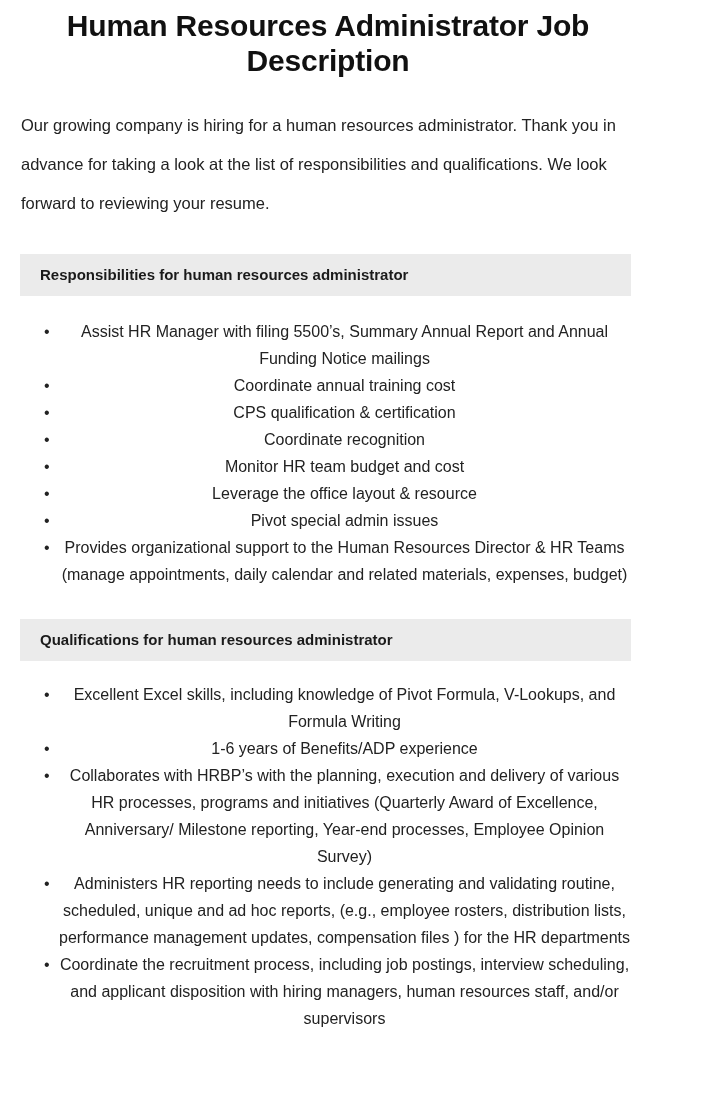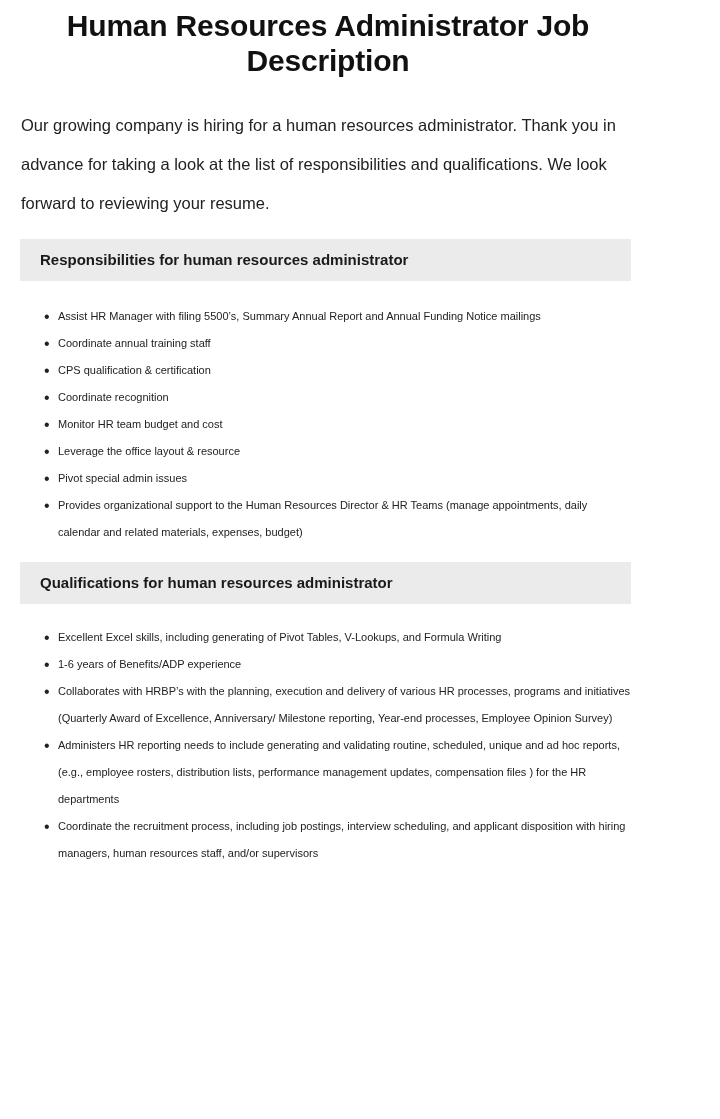--- a/index.html
+++ b/index.html
@@ -42,42 +42,43 @@
     line-height: 39px;
     color: #222222;
     font-weight: 400;
   }
 
   
   .section {
     margin: 0;
   }
   .section-header {
-    margin: 16px 25px 0 20px;
+    margin: 31px 25px 0 20px;
     background: #ebebeb;
     padding: 11px 0 12px 20px;
     font-size: 15px;
     line-height: 19px;
     font-weight: bold;
     color: #1a1a1a;
   }
 
   
   ul.bullets {
     margin: 0;
     padding: 22px 25px 0 58px;
     list-style: none;
   }
   ul.bullets li {
     position: relative;
-    font-size: 11px;
+    font-size: 16px;
     line-height: 27px;
     color: #222222;
     margin: 0 0 0 0;
     padding: 0 0 0 0;
+    text-align: center;
   }
   ul.bullets li::before {
     content: "\2022";
     position: absolute;
     left: -14px;
     top: 0;
     font-size: 16px;
     line-height: 27px;
     color: #222222;
   }
@@ -93,34 +94,34 @@
 <div class="page">
 
   <h1 class="job-title">Human Resources Administrator Job Description</h1>
 
   <p class="intro">Our growing company is hiring for a human resources administrator. Thank you in advance for taking a look at the list of responsibilities and qualifications. We look forward to reviewing your resume.</p>
 
   <div class="section section-resp">
     <div class="section-header">Responsibilities for human resources administrator</div>
     <ul class="bullets">
         <li>Assist HR Manager with filing 5500’s, Summary Annual Report and Annual Funding Notice mailings</li>
-        <li>Coordinate annual training staff</li>
+        <li>Coordinate annual training cost</li>
         <li>CPS qualification &amp; certification</li>
         <li>Coordinate recognition</li>
         <li>Monitor HR team budget and cost</li>
         <li>Leverage the office layout &amp; resource</li>
         <li>Pivot special admin issues</li>
         <li>Provides organizational support to the Human Resources Director &amp; HR Teams (manage appointments, daily calendar and related materials, expenses, budget)</li>
       </ul>
   </div>
 
   <div class="section section-qual">
     <div class="section-header">Qualifications for human resources administrator</div>
     <ul class="bullets">
-        <li>Excellent Excel skills, including generating of Pivot Tables, V-Lookups, and Formula Writing</li>
+        <li>Excellent Excel skills, including knowledge of Pivot Formula, V-Lookups, and Formula Writing</li>
         <li>1-6 years of Benefits/ADP experience</li>
         <li>Collaborates with HRBP’s with the planning, execution and delivery of various HR processes, programs and initiatives (Quarterly Award of Excellence, Anniversary/ Milestone reporting, Year-end processes, Employee Opinion Survey)</li>
         <li>Administers HR reporting needs to include generating and validating routine, scheduled, unique and ad hoc reports, (e.g., employee rosters, distribution lists, performance management updates, compensation files ) for the HR departments</li>
         <li>Coordinate the recruitment process, including job postings, interview scheduling, and applicant disposition with hiring managers, human resources staff, and/or supervisors</li>
       </ul>
   </div>
 
   <div class="spacer-bottom"></div>
 </div>
 

